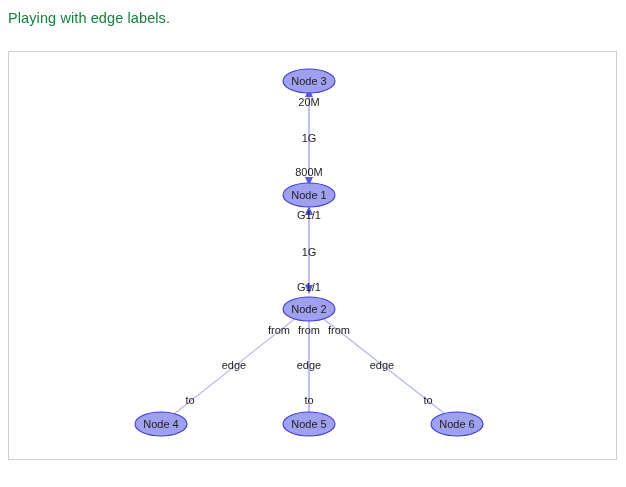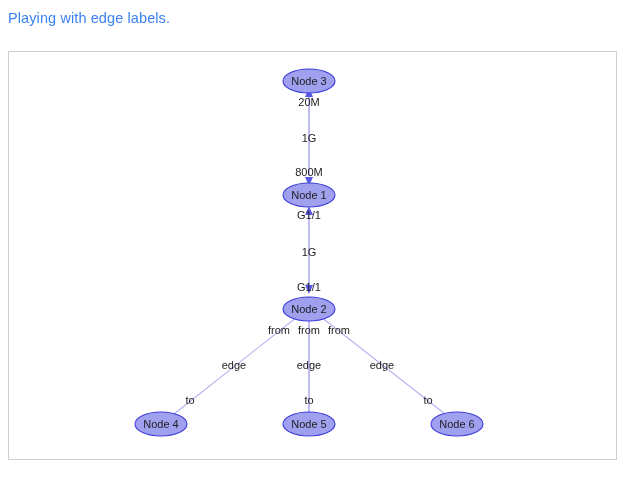--- a/index.html
+++ b/index.html
@@ -9,21 +9,21 @@
     width: 626px;
     height: 487px;
     overflow: hidden;
     font-family: "Liberation Sans", sans-serif;
   }
   #page-title {
     position: absolute;
     left: 8px;
     top: 10px;
     font-size: 14.5px;
-    color: #3b82f6;
+    color: #15803d;
     letter-spacing: 0.1px;
     white-space: nowrap;
   }
   #graph-panel {
     position: absolute;
     left: 8px;
     top: 51px;
     width: 609px;
     height: 409px;
     border: 1px solid #cfcfd1;

